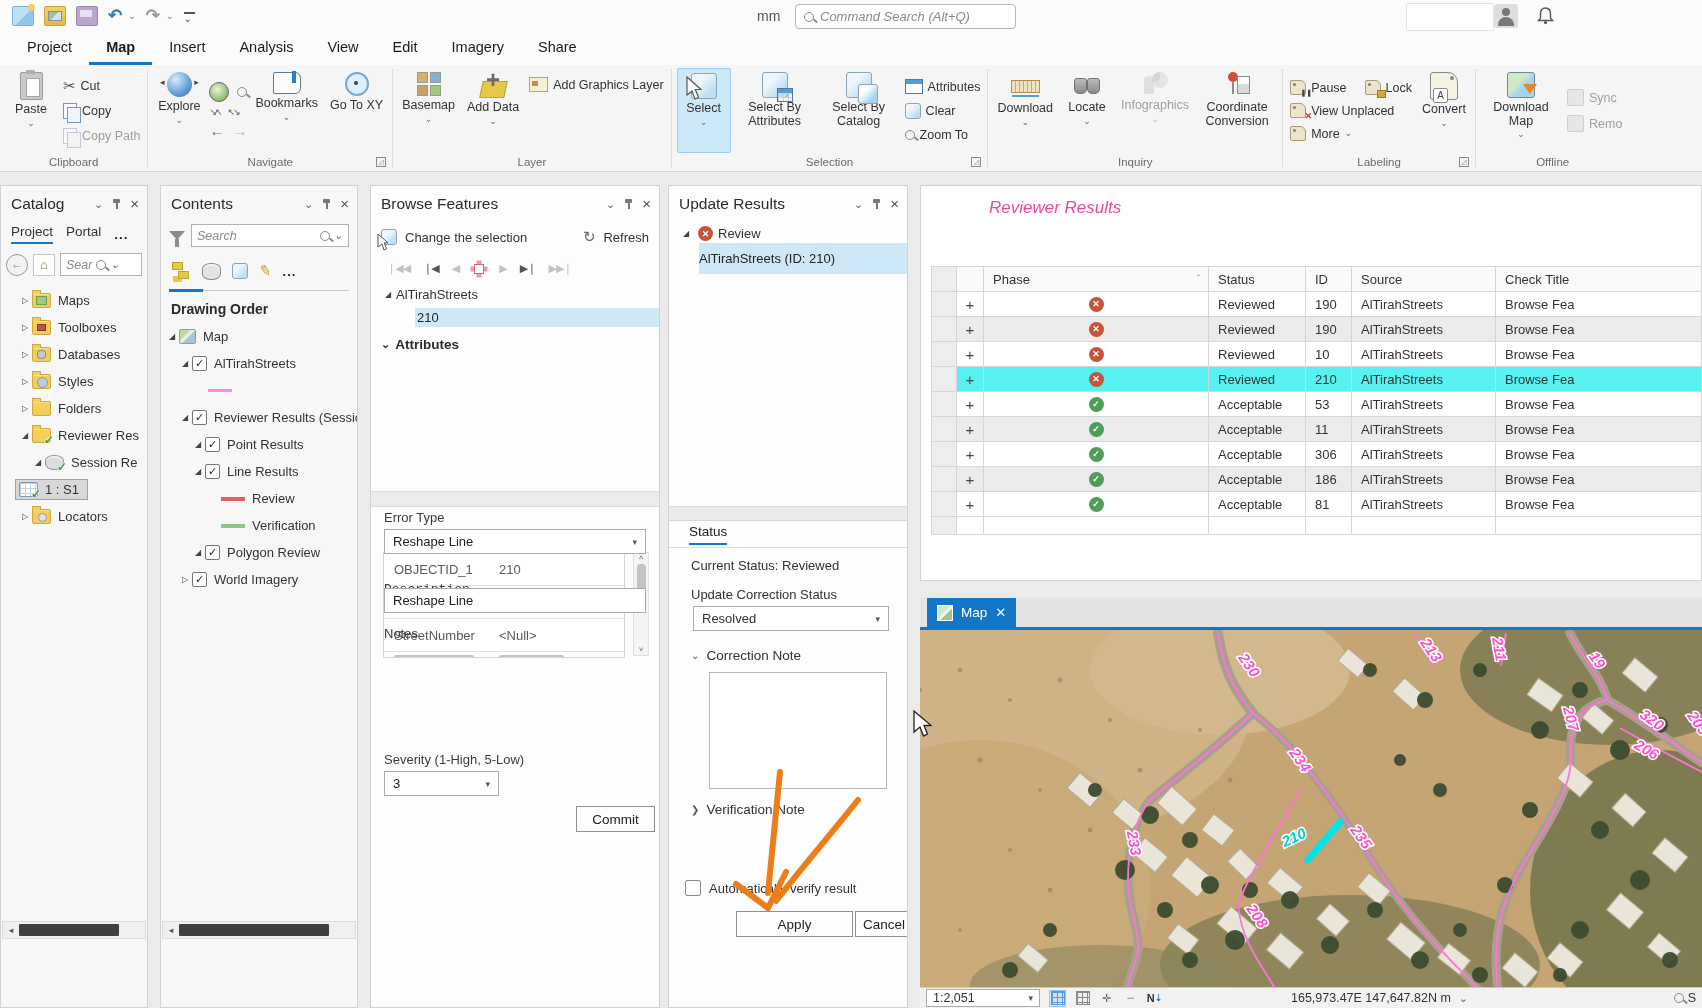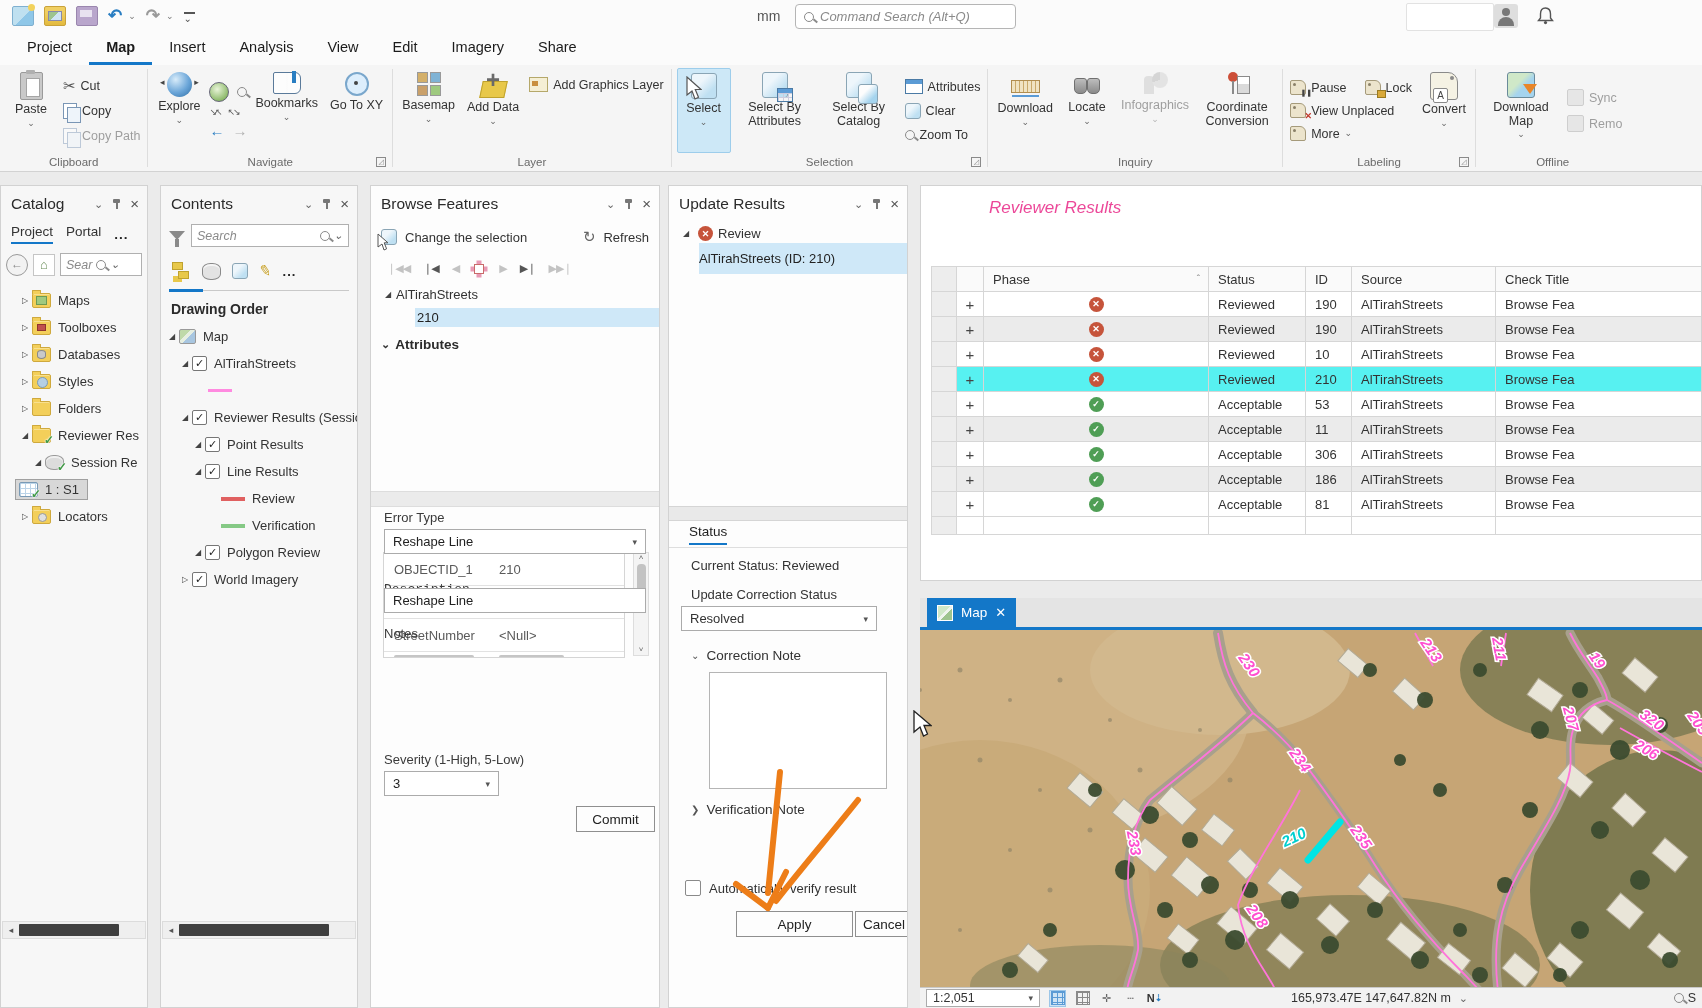--- a/index.html
+++ b/index.html
@@ -204,21 +204,21 @@
   #p-up{left:668px;top:13px;width:240px;height:823px;background:#fdfdfd;}
   .circ{display:inline-flex;align-items:center;justify-content:center;width:15px;height:15px;border-radius:50%;color:#fff;font-size:9px;font-weight:bold;flex:0 0 auto;}
   .circ.err{background:#c6543b;}
   .circ.ok{background:#4f9e55;}
   .up-row1{display:flex;align-items:center;gap:5px;padding:8px 0 2px 10px;font-size:13px;}
   .up-sel{height:31px;background:#cfe8f8;margin-left:30px;display:flex;align-items:center;font-size:13px;color:#222;white-space:nowrap;}
   .up-split{position:absolute;left:0;right:0;top:320px;height:13px;background:#e9e9e9;border-top:1px solid #d5d5d5;border-bottom:1px solid #d5d5d5;}
   .statustab{position:absolute;left:20px;top:338px;font-size:13.5px;color:#222;border-bottom:2.5px solid #1377c8;padding-bottom:4px;}
   .statusline{position:absolute;left:0;right:0;top:361px;height:1px;background:#dedede;}
   .uptext{position:absolute;left:22px;font-size:13px;color:#333;white-space:nowrap;}
-  .upfield{position:absolute;left:12px;width:196px;height:25px;background:#fff;border:1px solid #ababab;display:flex;align-items:center;padding:0 8px;font-size:13px;box-sizing:border-box;}
+  .upfield{position:absolute;left:24px;width:196px;height:25px;background:#fff;border:1px solid #ababab;display:flex;align-items:center;padding:0 8px;font-size:13px;box-sizing:border-box;}
   .notebox{position:absolute;left:40px;width:178px;height:117px;background:#fff;border:1px solid #b5b5b5;box-sizing:border-box;}
   .seehead{position:absolute;left:22px;display:flex;align-items:center;gap:7px;font-size:13.5px;color:#333;white-space:nowrap;}
   .seehead .c1{font-size:10px;color:#555;}
   .chkbox{width:14px;height:14px;background:#fff;border:1px solid #8a8a8a;border-radius:2px;flex:0 0 auto;}
   .chkrow{position:absolute;left:16px;display:flex;align-items:center;gap:8px;font-size:13px;color:#333;white-space:nowrap;}
 
   
   #p-rev{left:920px;top:13px;width:782px;height:396px;background:#fff;}
   #rev-title{position:absolute;left:68px;top:12px;font-size:17px;color:#ec4899;font-style:italic;}
   #rev-session{position:absolute;left:0;right:0;top:36px;text-align:center;font-size:20px;color:#9b9b9b;}

